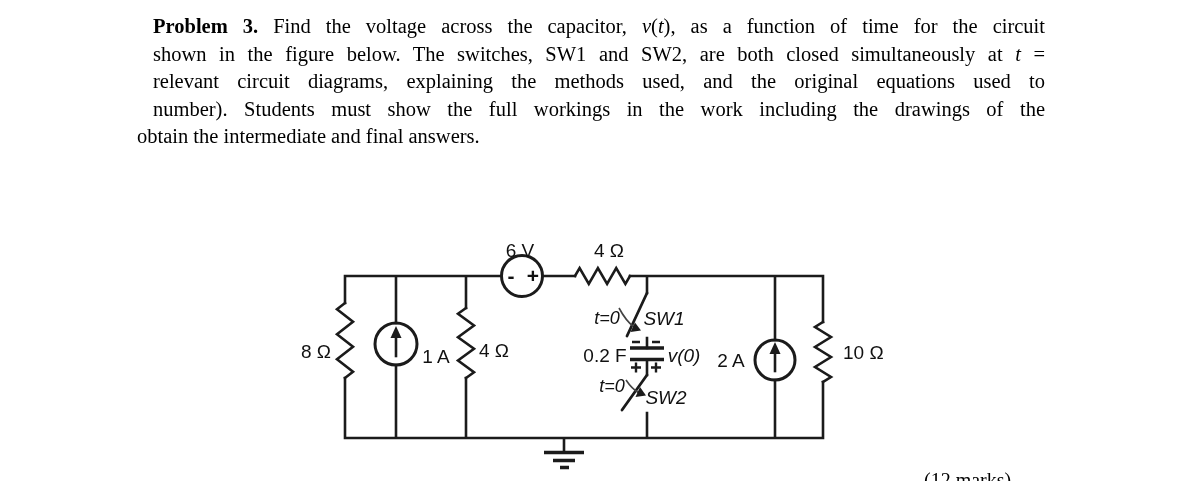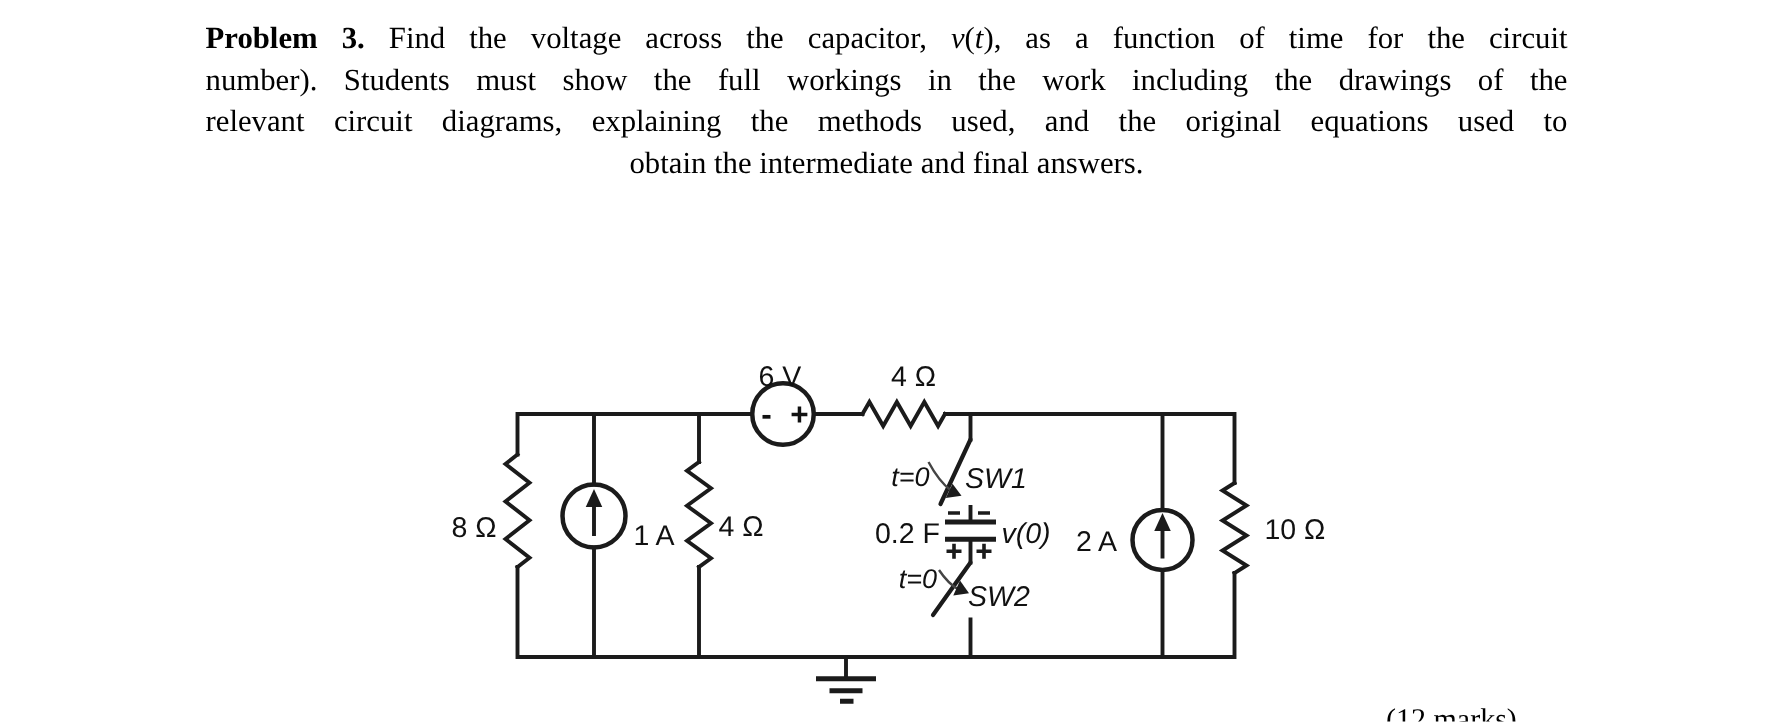--- a/index.html
+++ b/index.html
@@ -9,22 +9,22 @@
     overflow:hidden;
     position:relative;
     font-family:"Liberation Serif",serif;
   }
   .problem{
     position:absolute;
     left:137px;top:13px;width:908px;
     font-size:20.5px;line-height:27.6px;
     color:#000;
   }
-  .tline{white-space:normal;text-align:center;}
-  .tline.just{text-align:justify;text-align-last:justify;}
+  .tline{white-space:normal;}
+  .tline.just{text-align:justify;text-align-last:justify;margin-left:16px;}
   .b{font-weight:bold;}
   .i{font-style:italic;}
   .marks{
     position:absolute;
     left:924px;top:469px;
     font-size:20px;color:#000;
     font-family:"Liberation Serif",serif;
   }
   .fig{position:absolute;left:0;top:0;}
   .wire{stroke:#1b1b1b;stroke-width:2.6;fill:none;stroke-linecap:square;}
@@ -37,22 +37,23 @@
   .clabel{font-family:"Liberation Sans",sans-serif;font-size:19px;fill:#111;}
   .sm{font-size:18px;}
   .it{font-style:italic;}
   .pol{font-family:"Liberation Sans",sans-serif;font-size:21px;font-weight:700;fill:#111;}
 </style>
 </head>
 <body>
 
 <div class="problem">
     <div class="tline just"><span class="b">Problem 3.</span><span> Find the voltage across the capacitor, </span><span class="i">v</span><span>(</span><span class="i">t</span><span>), as a function of time for the circuit</span></div>
+    <div class="tline just"><span>shown in the figure below. The switches, SW1 and SW2, are both closed simultaneously at </span><span class="i">t</span><span> =</span></div>
+    <div class="tline just"><span>relevant circuit diagrams, explaining the methods used, and the original equations used to</span></div>
     <div class="tline just"><span>number). Students must show the full workings in the work including the drawings of the</span></div>
-    <div class="tline just"><span>relevant circuit diagrams, explaining the methods used, and the original equations used to</span></div>
     <div class="tline"><span>obtain the intermediate and final answers.</span></div>
   </div>
 
 <svg class="fig" width="1179" height="481" viewBox="0 0 1179 481" xmlns="http://www.w3.org/2000/svg">
 
   <g>
     <path class="wire" d="M345,276 H501 M543,276 H575 M630,276 H823
                           M345,276 V303 M345,378 V438
                           M345,438 H823
                           M823,276 V322 M823,382 V438

